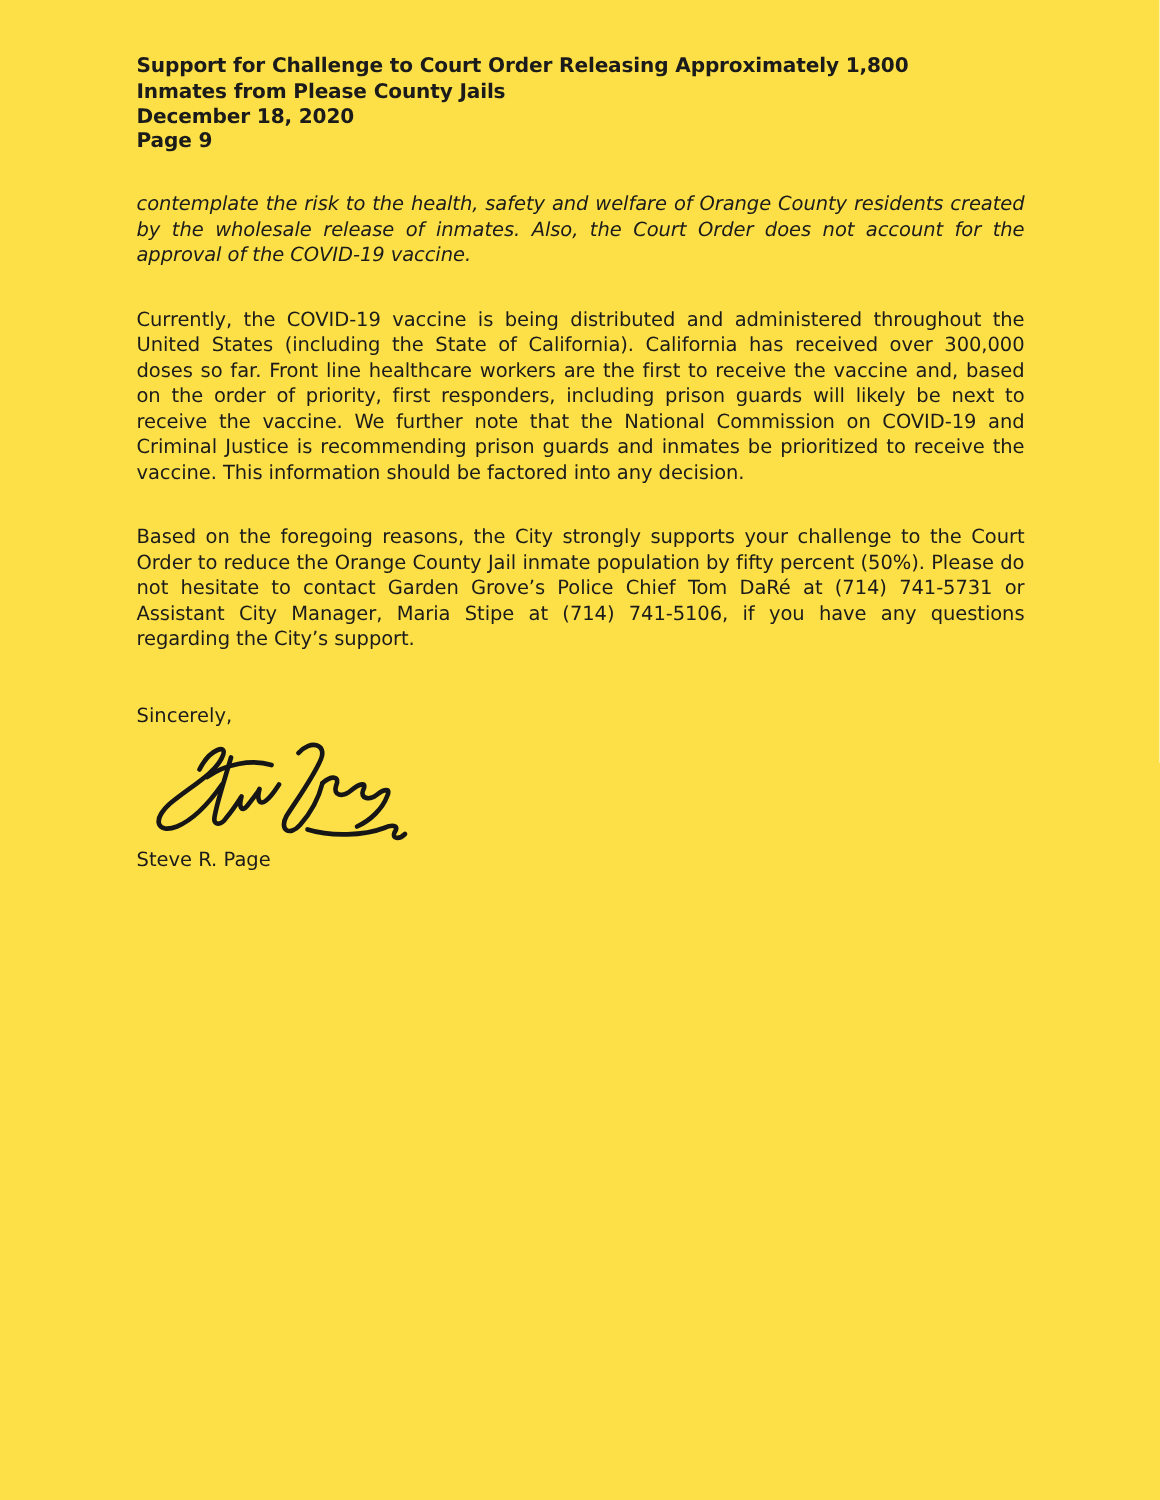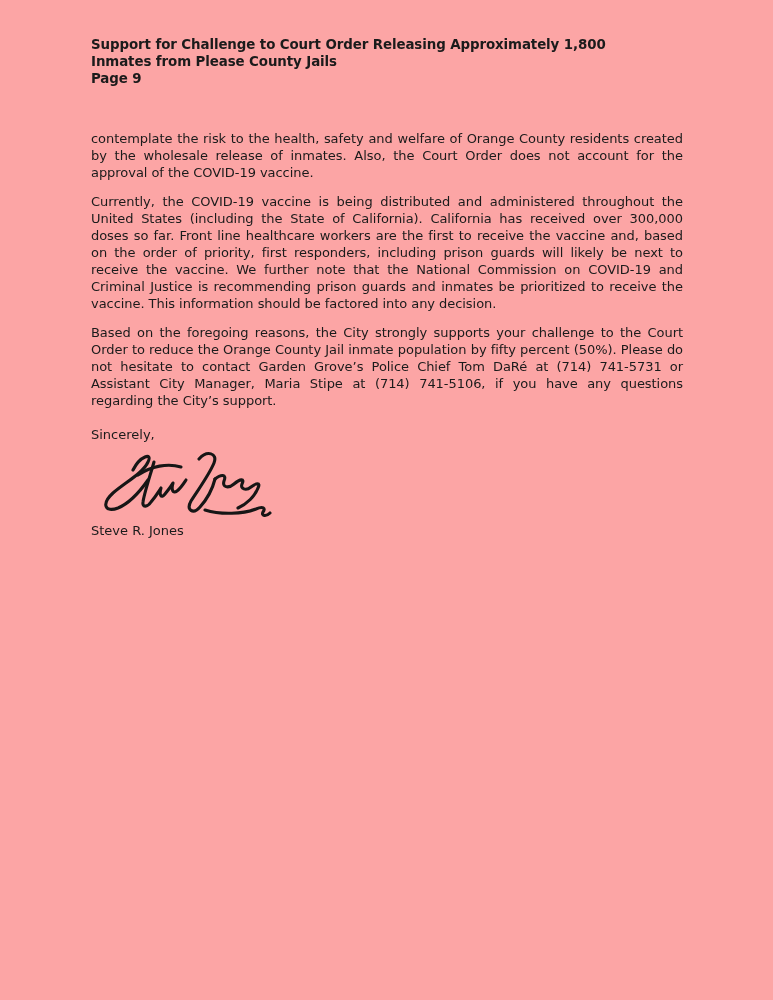--- a/index.html
+++ b/index.html
@@ -5,21 +5,21 @@
   * { margin: 0; padding: 0; box-sizing: border-box; }
 
   html, body {
     background: #ffffff;
   }
 
   .page {
     position: relative;
     width: 773px;
     height: 1000px;
-    background: #fca5a5;
+    background: #fde047;
     overflow: hidden;
     font-family: "DejaVu Sans", "Liberation Sans", sans-serif;
     color: #1b1b1b;
   }
 
   .letter {
     position: absolute;
     left: 91px;
     top: 37px;
     width: 592px;
@@ -31,29 +31,30 @@
     line-height: 16.8px;
     letter-spacing: -0.1px;
     white-space: nowrap;
   }
 
   .letter-body .para {
     font-size: 13px;
     line-height: 17px;
     text-align: justify;
     letter-spacing: -0.05px;
-    margin-top: 12px;
+    margin-top: 26px;
   }
 
   .letter-body .para:first-child {
-    margin-top: 43px;
+    margin-top: 24px;
+    font-style: italic;
   }
 
   .closing {
-    margin-top: 17px;
+    margin-top: 34px;
   }
 
   .valediction {
     font-size: 13px;
     line-height: 17px;
   }
 
   .signature {
     display: block;
     margin: 3px 0 0 2px;
@@ -74,20 +75,21 @@
 </style>
 </head>
 <body>
 
 <div class="page">
   <div class="letter">
 
     <div class="letter-header">
       <div class="hline">Support for Challenge to Court Order Releasing Approximately 1,800</div>
       <div class="hline">Inmates from Please County Jails</div>
+      <div class="hline">December 18, 2020</div>
       <div class="hline">Page 9</div>
     </div>
 
     <div class="letter-body">
       <p class="para">contemplate the risk to the health, safety and welfare of Orange County residents created by the wholesale release of inmates. Also, the Court Order does not account for the approval of the COVID-19 vaccine.</p>
       <p class="para">Currently, the COVID-19 vaccine is being distributed and administered throughout the United States (including the State of California). California has received over 300,000 doses so far. Front line healthcare workers are the first to receive the vaccine and, based on the order of priority, first responders, including prison guards will likely be next to receive the vaccine.  We further note that the National Commission on COVID-19 and Criminal Justice is recommending prison guards and inmates be prioritized to receive the vaccine. This information should be factored into any decision.</p>
       <p class="para">Based on the foregoing reasons, the City strongly supports your challenge to the Court Order to reduce the Orange County Jail inmate population by fifty percent (50%). Please do not hesitate to contact Garden Grove’s Police Chief Tom DaRé at (714) 741-5731 or Assistant City Manager, Maria Stipe at (714) 741-5106, if you have any questions regarding the City’s support.</p>
     </div>
 
     <div class="closing">
@@ -102,18 +104,18 @@
         <path d="M45,29 C58,20 75,17 88,21"></path>
 
         <path d="M106,13 C114,4 125,7 121,17 C116,29 105,44 98,55 C93,64 100,69 107,61 C115,52 120,41 122,33"></path>
 
         <path d="M122,33 C128,28 134,28 131,35 C129,41 135,43 141,38 C147,33 152,32 149,38 C147,43 153,45 158,41 C163,37 168,36 165,42 C162,50 154,58 145,62"></path>
 
         <path d="M112,64 C128,69 150,68 163,63 C170,60 173,62 170,66 C168,70 173,71 177,67"></path>
       </svg>
 
       <div class="signer">
-        <div class="sline">Steve R. Jones</div>
+        <div class="sline">Steve R. Page</div>
       </div>
     </div>
 
   </div>
 </div>
 
 </body></html>

